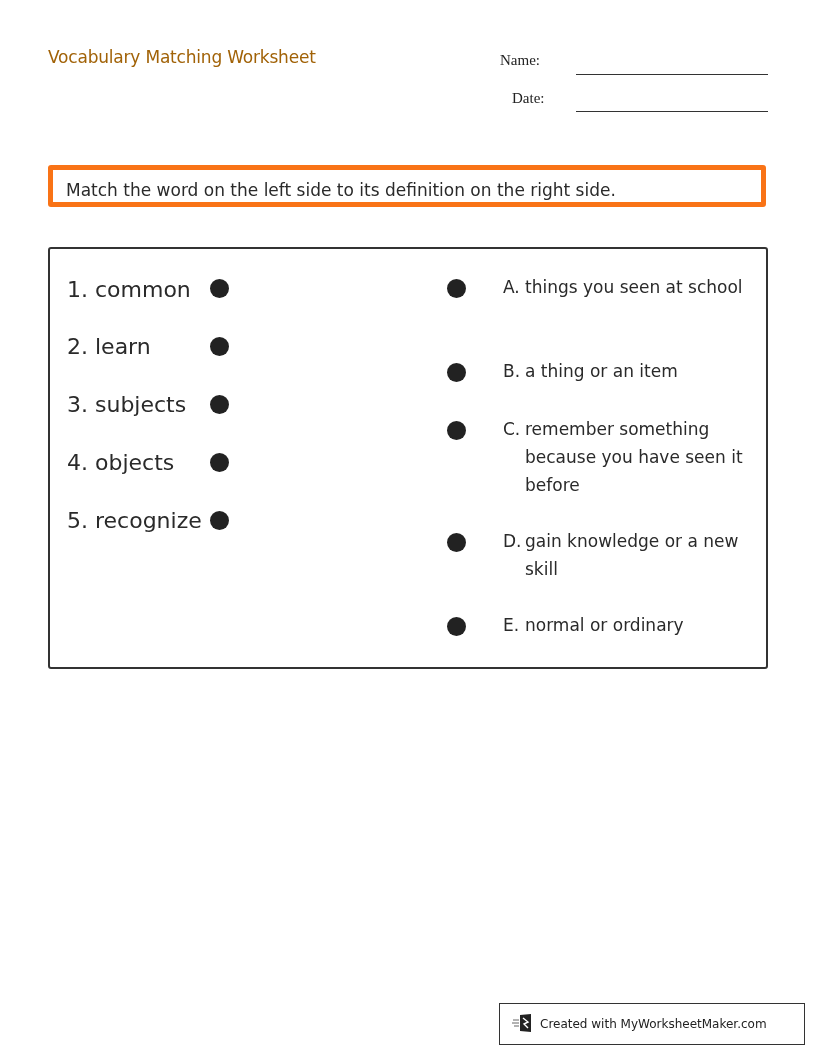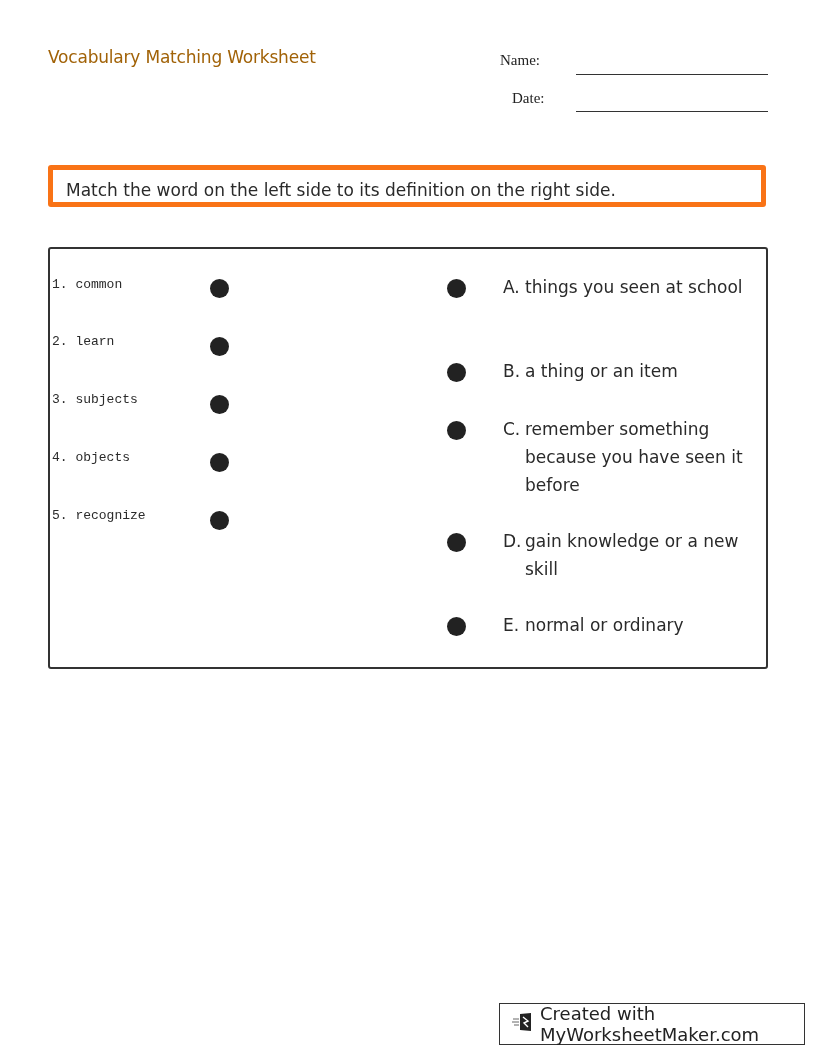--- a/index.html
+++ b/index.html
@@ -3,26 +3,26 @@
   <meta charset="utf-8">
   <style>
     html, body { margin: 0; padding: 0; background: #ffffff; }
     body { width: 816px; height: 1056px; position: relative; overflow: hidden; color: #222222; font-family: "DejaVu Sans", sans-serif; }
     .title { position: absolute; left: 48px; top: 47px; font-size: 17px; font-weight: normal; color: #a16207; letter-spacing: -0.2px; }
     .field { position: absolute; font-family: "Liberation Serif", serif; font-size: 15px; color: #222; }
     .field-label { position: absolute; text-align: left; width: 70px; }
     .field-line { position: absolute; height: 0; border-bottom: 1px solid #333; width: 192px; }
     .instructions { position: absolute; left: 48px; top: 165px; width: 718px; height: 42px; border: 5px solid #f97316; border-radius: 3px; box-sizing: border-box; padding-left: 13px; line-height: 40px; font-size: 17px; color: #2a2a2a; }
     .match-box { position: absolute; left: 48px; top: 247px; width: 720px; height: 422px; border: 2px solid #333; border-radius: 3px; box-sizing: border-box; }
-    .word { position: absolute; left: 2px; font-size: 13px; color: #2a2a2a; font-family: Liberation Mono, monospace; }
+    .word { position: absolute; left: 17px; font-size: 22px; color: #2a2a2a; }
     .dot { position: absolute; width: 19px; height: 19px; border-radius: 50%; background: #222; }
     .def { position: absolute; left: 453px; font-size: 17px; color: #2a2a2a; line-height: 28px; width: 260px; }
     .def .letter { position: absolute; left: 0; top: 0; }
     .def .text { display: block; padding-left: 22px; }
-    .footer { position: absolute; left: 499px; top: 1003px; width: 306px; height: 42px; border: 1px solid #333; box-sizing: border-box; display: flex; align-items: center; padding-left: 12px; font-size: 18px; color: #222; }
+    .footer { position: absolute; left: 499px; top: 1003px; width: 306px; height: 42px; border: 1px solid #333; box-sizing: border-box; display: flex; align-items: center; padding-left: 12px; font-size: 12px; color: #222; }
     .footer svg { margin-right: 6px; }
   </style>
 </head>
 <body>
 
 <div class="title">Vocabulary Matching Worksheet</div>
 
 <div class="field" style="left:500px;top:52px;">
   <span class="field-label" style="left:0;top:0;">Name:</span>
   <span class="field-line" style="left:76px;top:22px;"></span>

